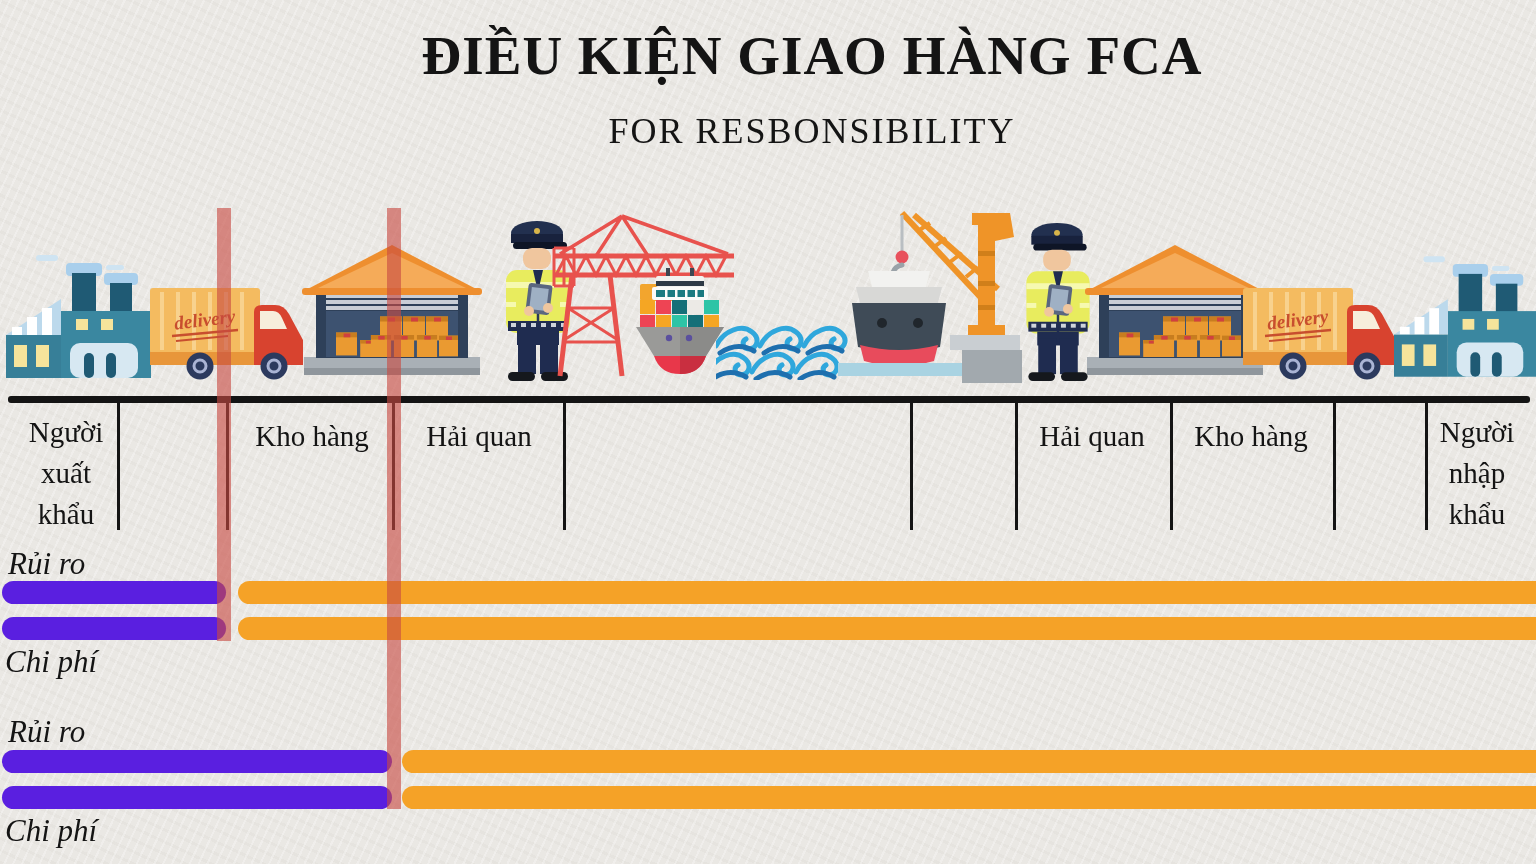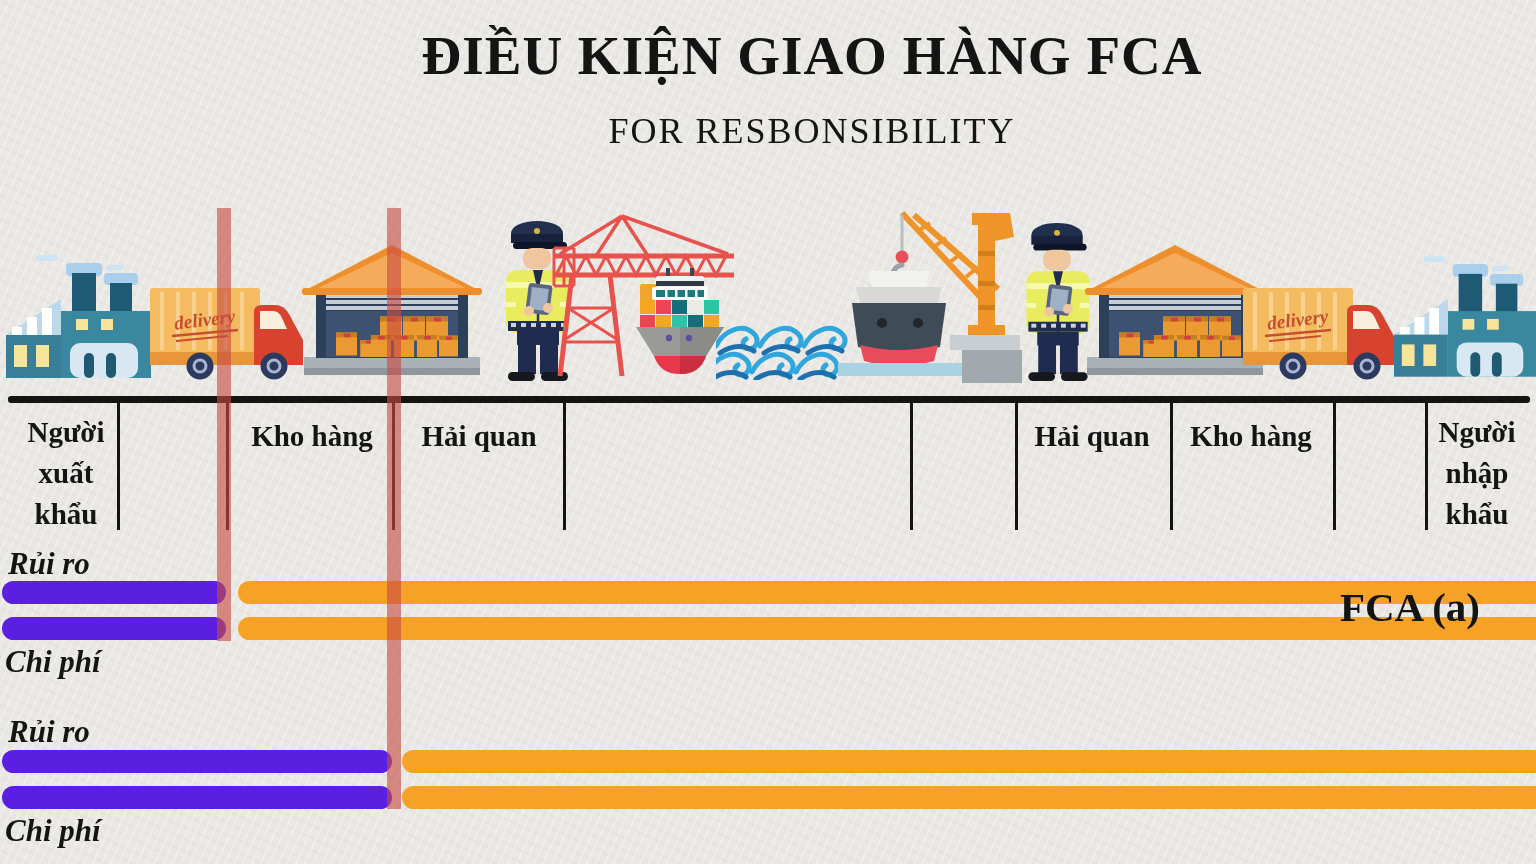--- a/index.html
+++ b/index.html
@@ -11,30 +11,30 @@
       repeating-linear-gradient(25deg, rgba(176,170,160,.07) 0 3px, transparent 3px 11px);
     font-family:"Liberation Serif", serif;color:#141414;
   }
   .title{position:absolute;top:24px;left:44px;width:100%;text-align:center;
     font-size:55px;font-weight:bold;letter-spacing:1px;}
   .subtitle{position:absolute;top:110px;left:44px;width:100%;text-align:center;
     font-size:36px;letter-spacing:2px;}
   .icon{position:absolute;}
   .tl-line{position:absolute;left:8px;top:396px;width:1522px;height:7px;background:#141414;border-radius:3px;}
   .tick{position:absolute;top:402px;width:3px;height:128px;background:#141414;}
-  .tl-label{position:absolute;top:416px;font-weight:bold;font-size:29px;line-height:41px;
+  .tl-label{position:absolute;top:416px;font-weight:normal;font-size:29px;line-height:41px;
     text-align:center;white-space:pre-line;}
   .tl-label.multi{top:412px;}
   .marker{position:absolute;top:208px;width:14px;background:rgba(200,74,66,.62);z-index:40;}
   .marker.m1{left:217px;height:433px;}
   .marker.m2{left:387px;height:601px;}
   .bar{position:absolute;height:23px;border-radius:12px;z-index:10;}
   .bar.purple{background:#5a1fe0;}
   .bar.orange{background:#f5a227;border-top-right-radius:0;border-bottom-right-radius:0;}
-  .side-label{position:absolute;font-style:italic;font-weight:bold;font-size:31px;}
+  .side-label{position:absolute;font-style:italic;font-weight:normal;font-size:31px;}
   .fca-label{position:absolute;width:160px;text-align:center;font-weight:bold;font-size:41px;z-index:50;}
 </style>
 </head>
 <body>
 
 <div class="stage">
 
   <svg width="0" height="0" style="position:absolute" aria-hidden="true">
     <defs>
       <symbol id="i-factory" viewBox="0 0 145 123">
@@ -293,21 +293,20 @@
   <div class="tl-label multi" style="left:1418px;width:118px">Người
 nhập
 khẩu</div>
 
   <div class="side-label" style="left:8px;top:546px">Rủi ro</div>
   <div class="bar purple" style="left:2px;top:581px;width:224px"></div>
   <div class="bar orange" style="left:238px;top:581px;width:1298px"></div>
   <div class="bar purple" style="left:2px;top:617px;width:224px"></div>
   <div class="bar orange" style="left:238px;top:617px;width:1298px"></div>
   <div class="side-label" style="left:5px;top:644px">Chi phí</div>
-  <div class="fca-label" style="left:1330px;top:583px">FCA (a)</div>
 
   <div class="side-label" style="left:8px;top:714px">Rủi ro</div>
   <div class="bar purple" style="left:2px;top:750px;width:390px"></div>
   <div class="bar orange" style="left:402px;top:750px;width:1134px"></div>
   <div class="bar purple" style="left:2px;top:786px;width:390px"></div>
   <div class="bar orange" style="left:402px;top:786px;width:1134px"></div>
   <div class="side-label" style="left:5px;top:813px">Chi phí</div>
 
   <div class="marker m1"></div>
   <div class="marker m2"></div>

